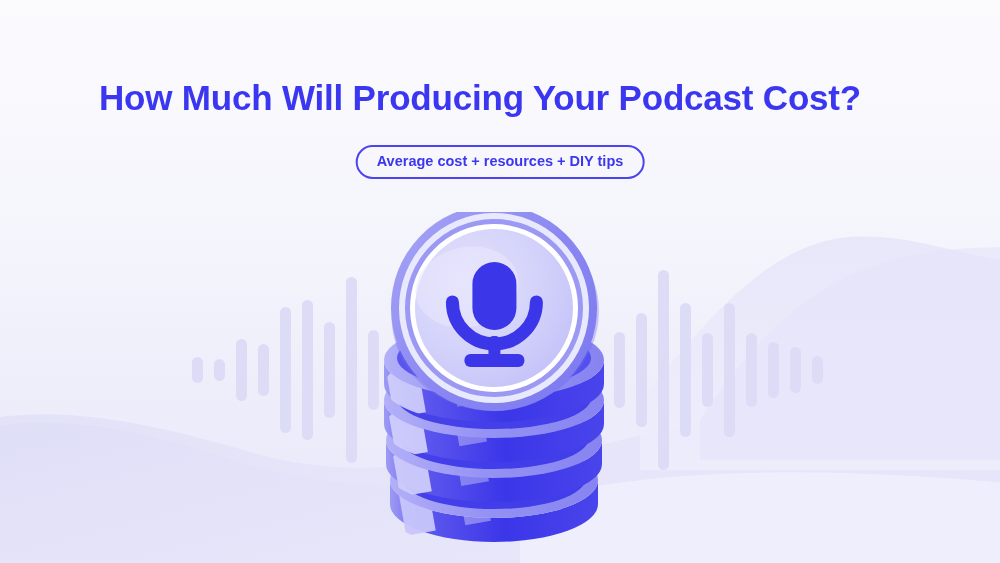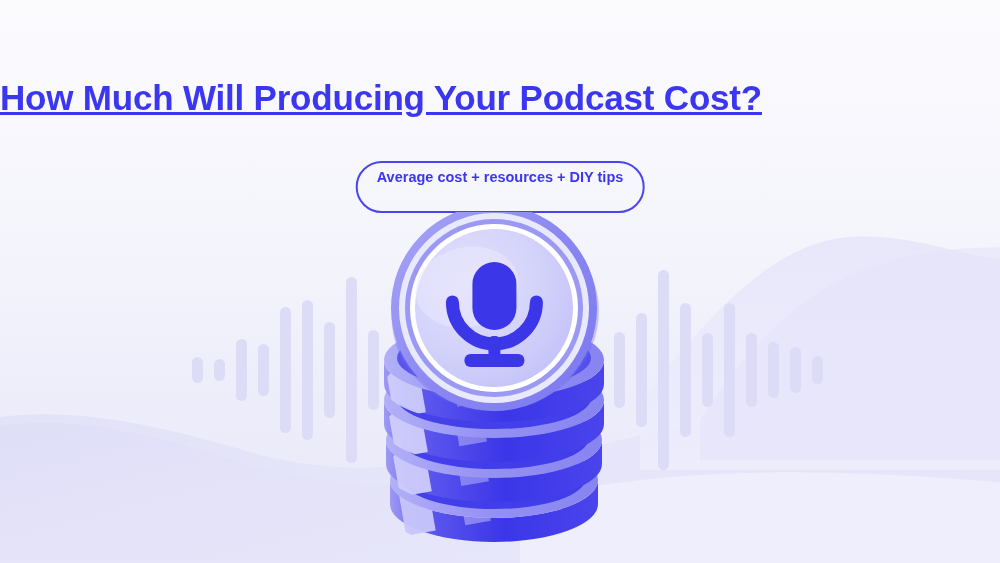--- a/index.html
+++ b/index.html
@@ -37,45 +37,43 @@
     background: #dcdcf7;
     border-radius: 999px;
   }
 
   
   .headline {
     position: absolute;
     left: 0;
     top: 78px;
     width: 861px;
-    text-align: left;
+    text-align: right;
     font-size: 35px;
     font-weight: bold;
     letter-spacing: -0.2px;
     color: #3b36f0;
     white-space: nowrap;
-    text-decoration: underline;
   }
 
   
   .pill {
     position: absolute;
     left: 50%;
     top: 145px;
     transform: translateX(-50%);
     border: 2px solid #4b44ef;
     border-radius: 999px;
-    padding: 6px 19px 25px 19px;
+    padding: 6px 19px 7px 19px;
     font-size: 14.5px;
     font-weight: bold;
     color: #3b36f0;
     background: transparent;
     white-space: nowrap;
     line-height: 1.15;
-    margin-top: 16px;
   }
 
   
   .coinstack {
     position: absolute;
     left: 362px;
     top: 212px;
     width: 265px;
     height: 340px;
   }

